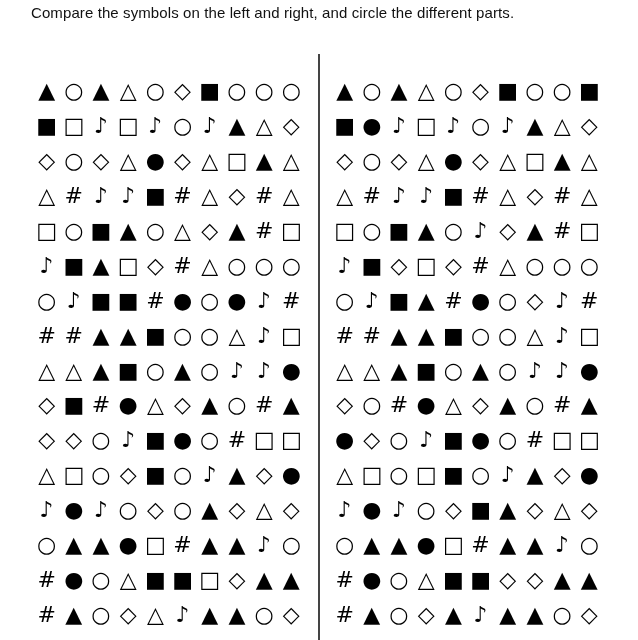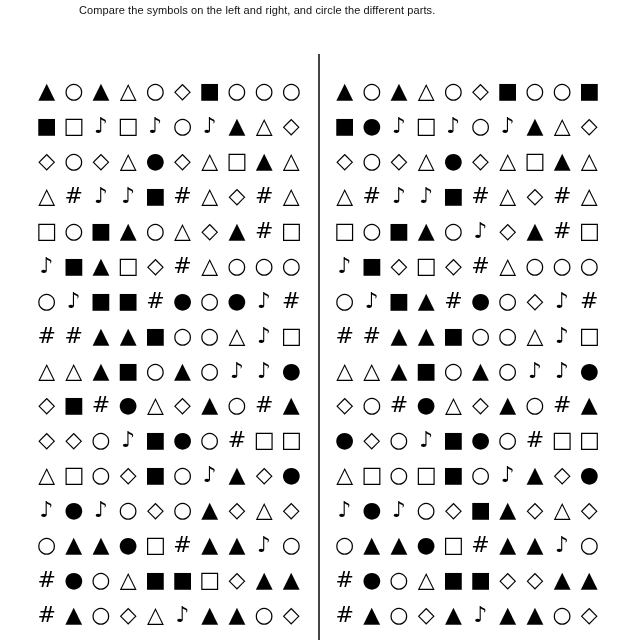--- a/index.html
+++ b/index.html
@@ -1,17 +1,17 @@
 <!DOCTYPE html>
 <html><head>
 <meta charset="utf-8">
 <style>
   html, body { margin:0; padding:0; background:#ffffff; }
   body { width:638px; height:640px; overflow:hidden; position:relative; font-family:"DejaVu Sans", sans-serif; }
-  .instruction { position:absolute; left:31px; top:4px; font-family:"Liberation Sans", sans-serif; font-size:11px; color:#111; letter-spacing:0.1px;margin-left:48px; }
+  .instruction { position:absolute; left:31px; top:4px; font-family:"Liberation Sans", sans-serif; font-size:15px; color:#111; letter-spacing:0.1px; }
   .divider { position:absolute; left:318px; top:54px; width:1.5px; height:600px; background:#444; }
   .grid { position:absolute; top:74px; }
   .grid.left { left:33px; }
   .grid.right { left:331px; }
   .row { height:34.9px; display:flex; align-items:center; }
   .sym { width:27.2px; height:30px; display:flex; align-items:center; justify-content:center; font-size:22px; line-height:1; color:#000; cursor:pointer; }
 </style>
 </head>
 <body>
 

